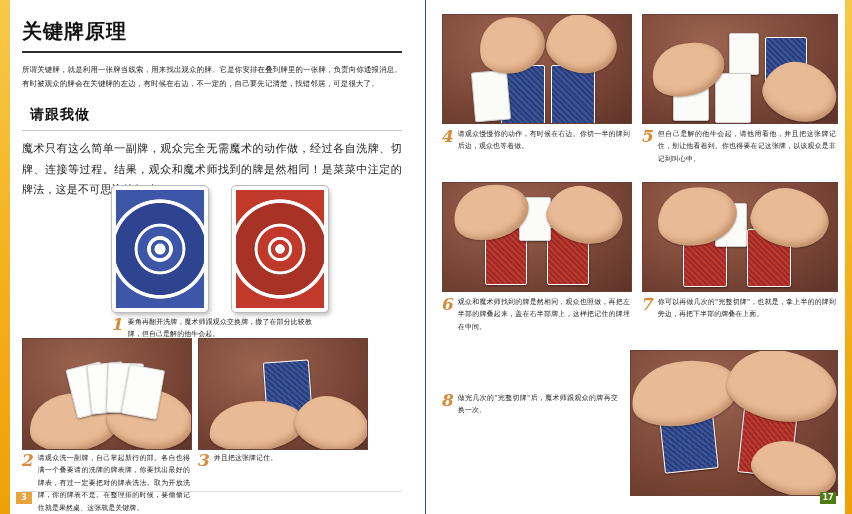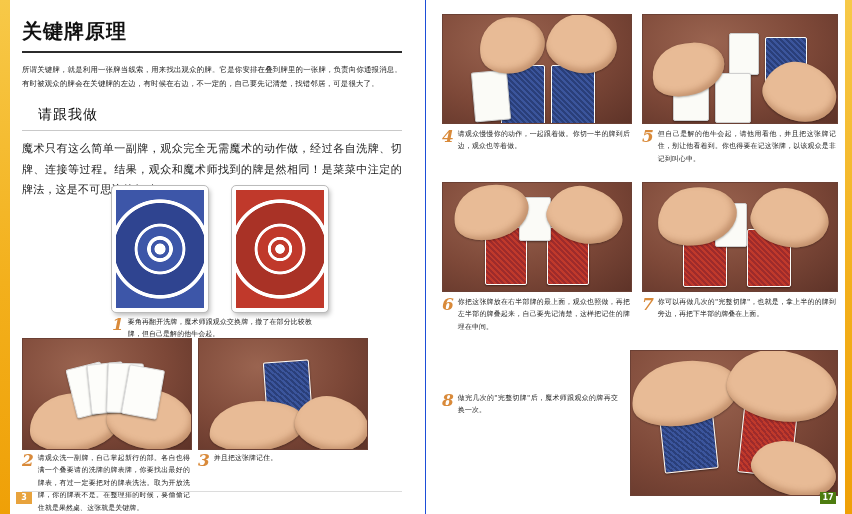--- a/index.html
+++ b/index.html
@@ -70,23 +70,23 @@
   p.intro {
     font-size: 7.4px;
     line-height: 1.85;
     color: #1a1a1a;
     margin: 4px 0 16px 0;
     text-align: justify;
     letter-spacing: 0.2px;
   }
   h2.subtitle {
     font-size: 14px;
-    font-weight: normal;
+    font-weight: bold;
     color: #111111;
-    margin: 4px 0 6px 16px;
+    margin: 4px 0 6px 8px;
     letter-spacing: 1px;
   }
   .sub-rule {
     height: 1px;
     background: #c9c9c9;
     width: 380px;
     margin-bottom: 8px;
   }
   p.body-text {
     font-size: 11px;
@@ -285,21 +285,21 @@
       <div class="card face" style="left:86px; top:18px; width:28px; height:40px;"></div>
       <div class="card back-blue" style="left:122px; top:22px; width:40px; height:56px;"></div>
       <div class="card face" style="left:30px; top:56px; width:34px; height:48px;"></div>
       <div class="card face" style="left:72px; top:58px; width:34px; height:48px;"></div>
       <div class="hand" style="left:8px; top:28px; width:74px; height:52px; transform:rotate(-16deg);"></div>
       <div class="hand" style="left:120px; top:48px; width:74px; height:58px; transform:rotate(18deg);"></div>
     </div>
 
     <div class="caption-block step" style="left:16px; top:128px; width:188px;">
       <span class="stepnum">4</span>
-      <span class="step-text">请观众慢慢你的动作，一起跟着做。你切一半的牌到后边，观众也等着做。</span>
+      <span class="step-text">请观众慢慢你的动作，有时候在右边。你切一半的牌到后边，观众也等着做。</span>
     </div>
     <div class="caption-block step" style="left:216px; top:128px; width:194px;">
       <span class="stepnum">5</span>
       <span class="step-text">但自己是解的他牛会起，请他用看他，并且把这张牌记住，别让他看着到。你也得要在记这张牌，以该观众是非记到叫心中。</span>
     </div>
 
     <div class="photo" style="left:16px; top:182px; width:188px; height:108px;">
       <div class="bg"></div>
       <div class="card back-red" style="left:42px; top:44px; width:40px; height:56px;"></div>
       <div class="card back-red" style="left:104px; top:44px; width:40px; height:56px;"></div>
@@ -312,21 +312,21 @@
       <div class="bg"></div>
       <div class="card back-red" style="left:40px; top:46px; width:42px; height:56px;"></div>
       <div class="card back-red" style="left:104px; top:46px; width:42px; height:56px;"></div>
       <div class="card face" style="left:72px; top:20px; width:30px; height:42px;"></div>
       <div class="hand" style="left:14px; top:4px; width:80px; height:58px; transform:rotate(-10deg);"></div>
       <div class="hand" style="left:108px; top:6px; width:78px; height:58px; transform:rotate(12deg);"></div>
     </div>
 
     <div class="caption-block step" style="left:16px; top:296px; width:188px;">
       <span class="stepnum">6</span>
-      <span class="step-text">你把这张牌放在右半部牌的最上面，观众也照做，再把左半部的牌叠起来，自己要先记清楚，这样把记住的牌埋在中间。</span>
+      <span class="step-text">观众和魔术师找到的牌是然相同，观众也照做，再把左半部的牌叠起来，盖在右半部牌上，这样把记住的牌埋在中间。</span>
     </div>
     <div class="caption-block step" style="left:216px; top:296px; width:194px;">
       <span class="stepnum">7</span>
       <span class="step-text">你可以再做几次的"完整切牌"，也就是，拿上半的的牌到旁边，再把下半部的牌叠在上面。</span>
     </div>
 
     <div class="caption-block step" style="left:16px; top:392px; width:176px;">
       <span class="stepnum">8</span>
       <span class="step-text">做完几次的"完整切牌"后，魔术师跟观众的牌再交换一次。</span>
     </div>

